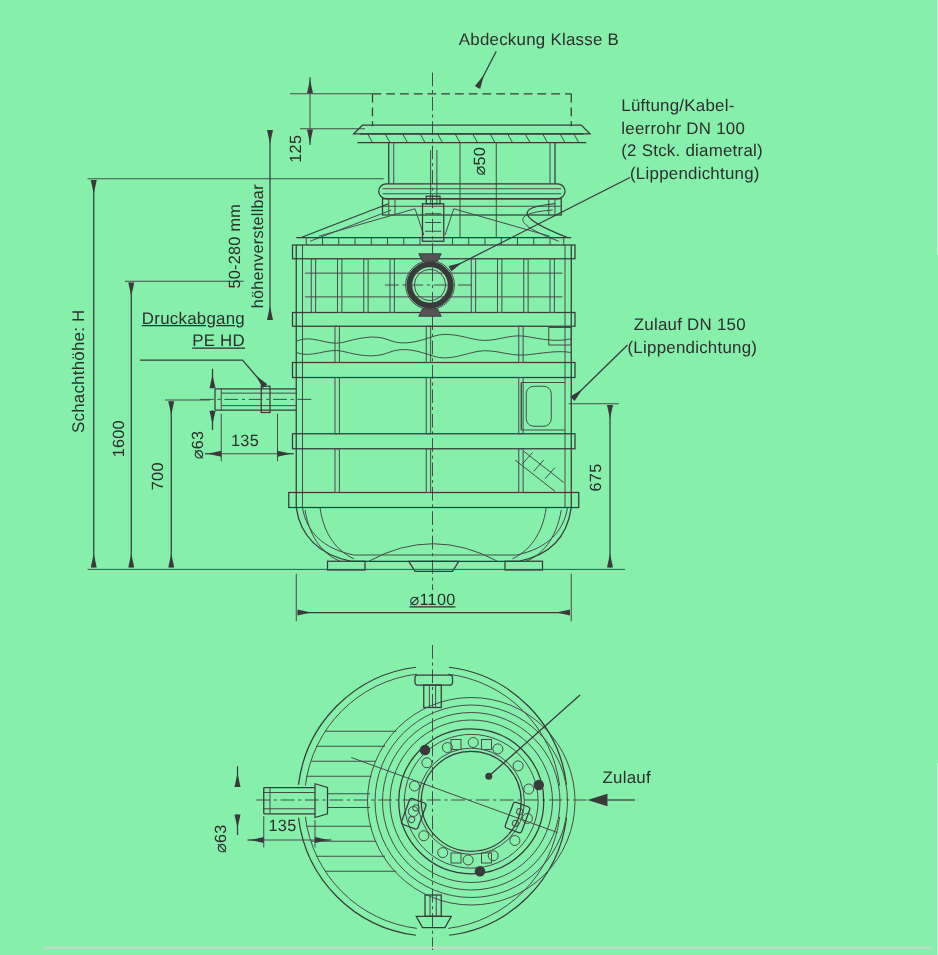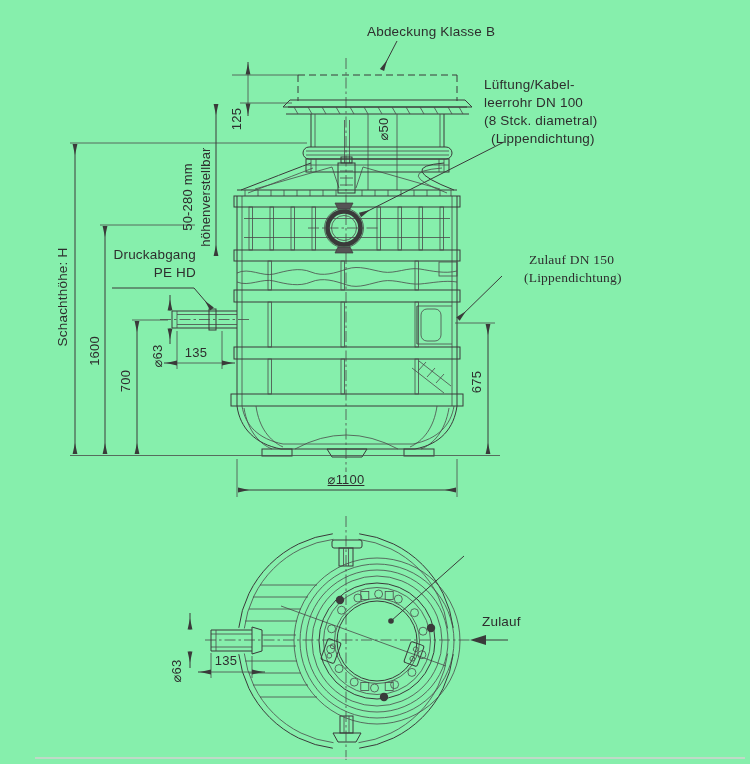--- a/index.html
+++ b/index.html
@@ -376,33 +376,33 @@
       <line class="s" x1="464" y1="556" x2="391" y2="621"></line>
       <circle class="fillDark" cx="391" cy="621" r="2.8"></circle>
     </g>
 
     <line x1="35" y1="758" x2="745" y2="758" stroke="#d2d2d0" stroke-width="1.4"></line>
   </g>
 </svg>
 
 <div class="lbl" style="left:367px;top:23px;">Abdeckung Klasse B</div>
 
-<div class="lbl" style="left:484px;top:76px;">
+<div class="lbl" style="left:497px;top:76px;">
   <div>Lüftung/Kabel-</div>
   <div>leerrohr DN 100</div>
-  <div>(8 Stck. diametral)</div>
+  <div>(2 Stck. diametral)</div>
   <div style="margin-left:7px;">(Lippendichtung)</div>
 </div>
 
-<div class="lbl" style="left:524px;top:251px;font-family:Liberation Serif, serif;">
+<div class="lbl" style="left:502px;top:251px;">
   <div style="margin-left:5px;">Zulauf DN 150</div>
   <div>(Lippendichtung)</div>
 </div>
 
-<div class="lbl rt" style="left:96px;top:246px;width:100px;">
+<div class="lbl rt" style="left:96px;top:246px;width:100px;text-decoration:underline;">
   <div>Druckabgang</div>
   <div>PE HD</div>
 </div>
 
 <div class="lbl rot" style="left:63px;top:297px;">Schachthöhe: H</div>
 
 <div class="lbl dim rot" style="left:95px;top:351px;">1600</div>
 <div class="lbl dim rot" style="left:126px;top:381px;">700</div>
 <div class="lbl dim rot" style="left:188px;top:197px;">50-280 mm</div>
 <div class="lbl dim rot" style="left:206px;top:197px;">höhenverstellbar</div>

